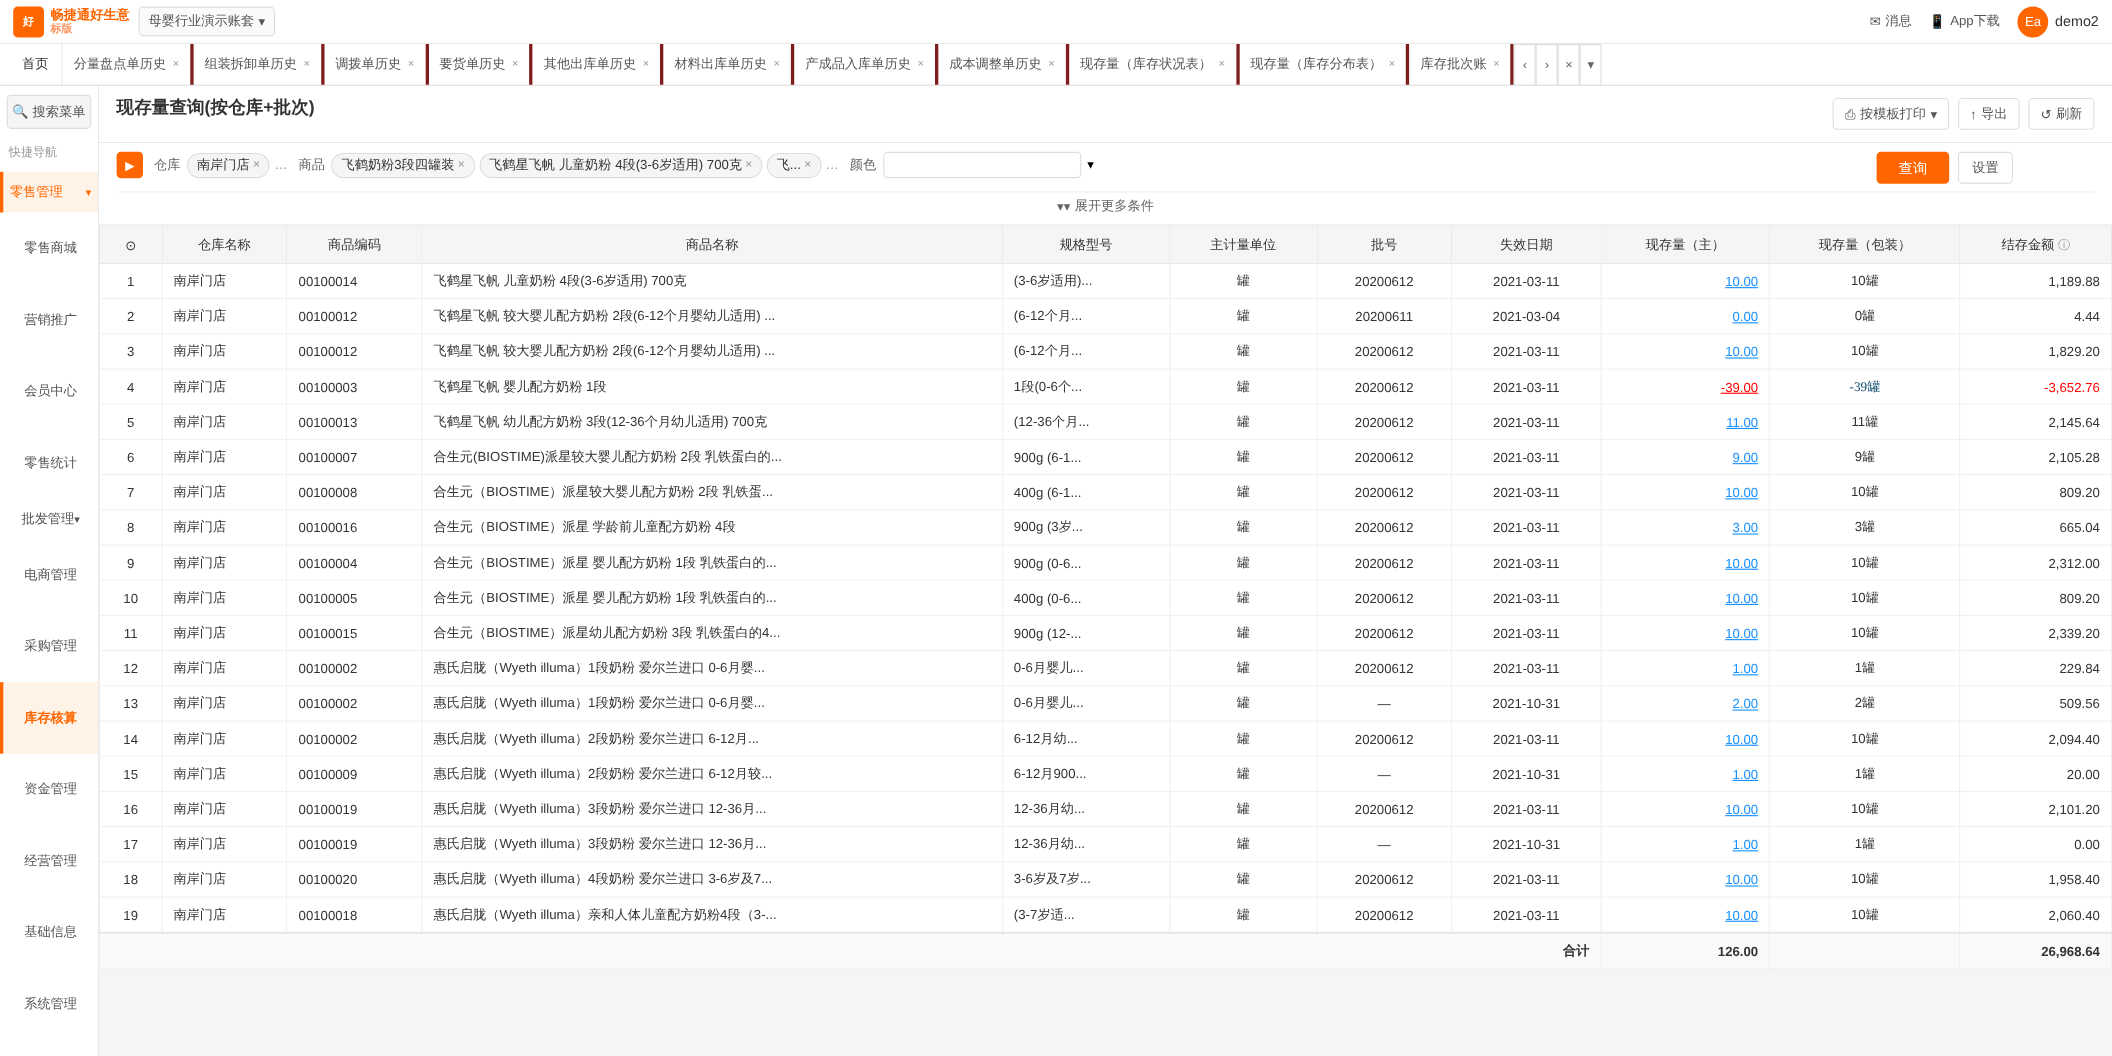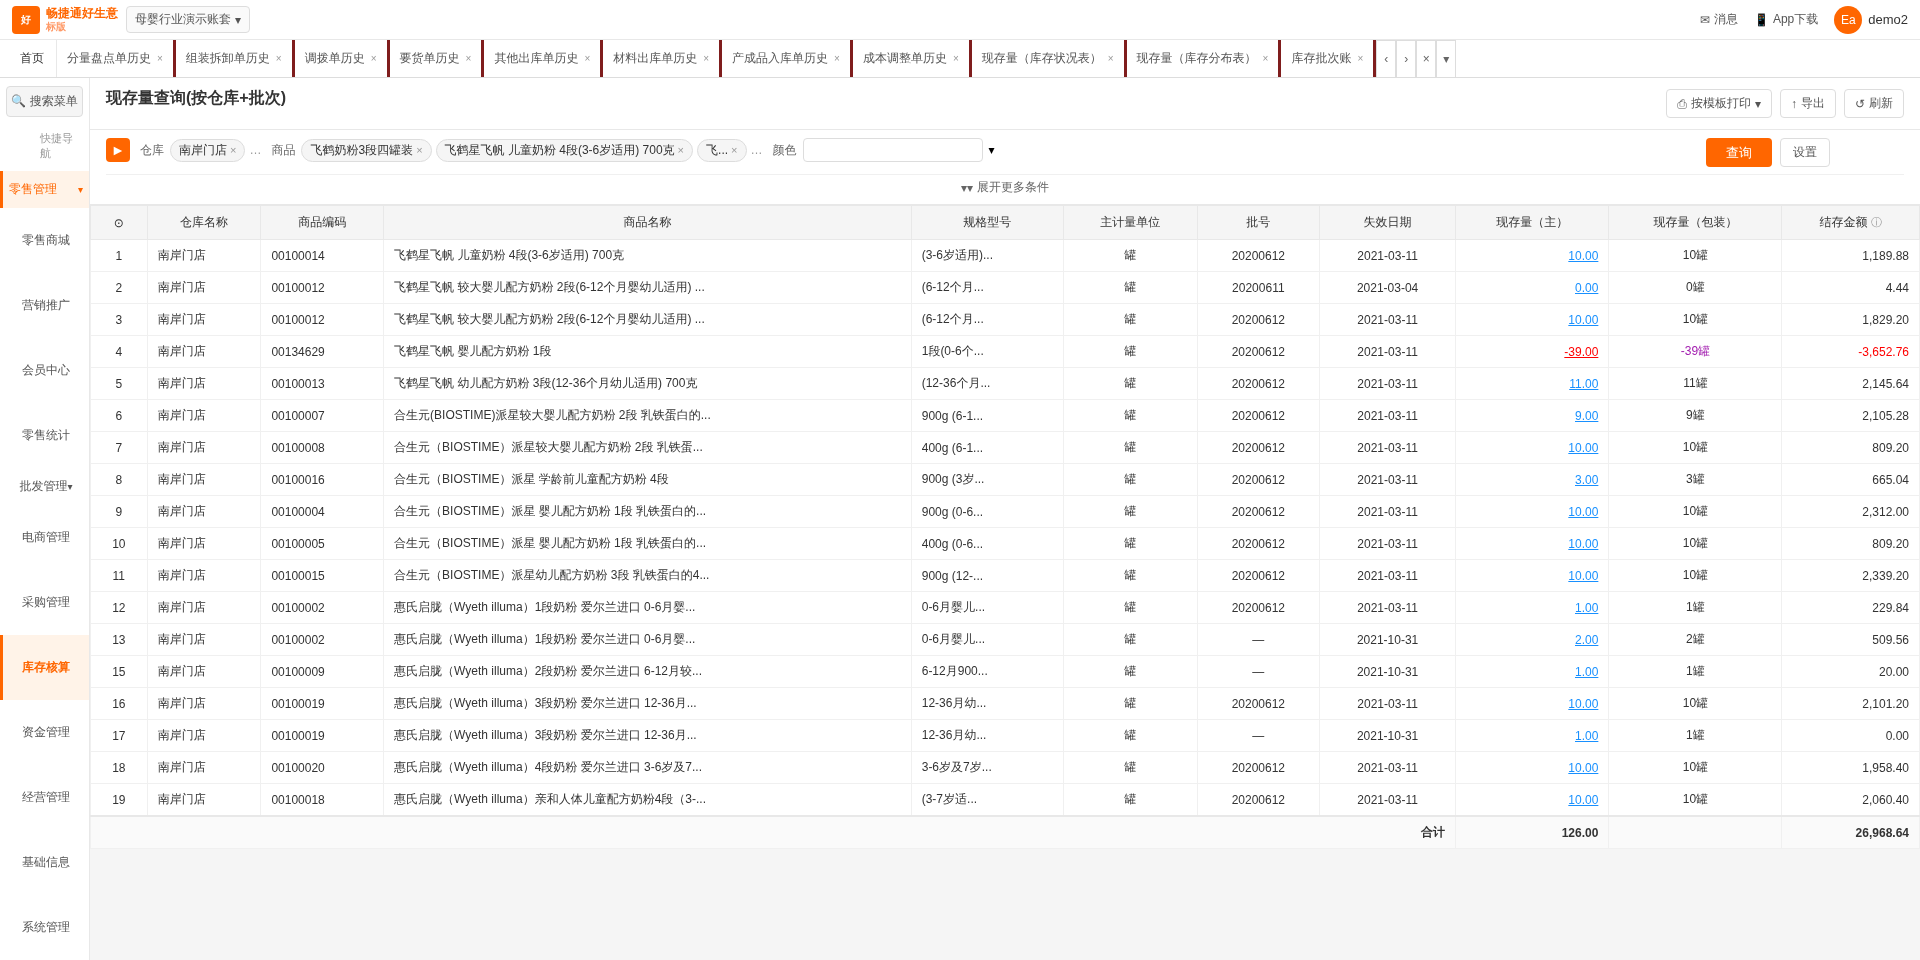--- a/index.html
+++ b/index.html
@@ -24,21 +24,21 @@
     .tab-arrow { width: 20px; height: 38px; display: flex; align-items: center; justify-content: center; cursor: pointer; border: 1px solid #ddd; color: #666; }
     .tab-home { padding: 0 12px; font-size: 12px; color: #333; cursor: pointer; height: 38px; display: flex; align-items: center; border-right: 1px solid #e8e8e8; }
 
     
     .main-layout { display: flex; height: calc(960px - 78px); }
 
     
     .sidebar { width: 90px; background: #fff; border-right: 1px solid #e8e8e8; display: flex; flex-direction: column; flex-shrink: 0; overflow-y: auto; }
     .sidebar-search { padding: 8px 6px; }
     .sidebar-search-btn { width: 100%; padding: 6px 0; background: #f5f5f5; border: 1px solid #ddd; border-radius: 4px; color: #555; cursor: pointer; text-align: center; }
-    .sidebar-nav-label { padding: 6px 8px; color: #999; font-size: 11px; margin-left: 32px; }
+    .sidebar-nav-label { padding: 6px 8px; color: #999; font-size: 11px; }
     .sidebar-item { padding: 24px 8px; text-align: center; cursor: pointer; color: #555; border-left: 3px solid transparent; }
     .sidebar-item.active { background: #fff3e8; color: #ff6600; border-left: 3px solid #ff6600; font-weight: bold; }
     .sidebar-divider { height: 1px; background: #f0f0f0; margin: 2px 0; }
 
     
     .content { flex: 1; display: flex; flex-direction: column; overflow: hidden; }
     .page-title { font-size: 16px; font-weight: bold; color: #333; margin-bottom: 10px; }
     .btn-print { display: flex; align-items: center; gap: 4px; padding: 5px 10px; border: 1px solid #ddd; border-radius: 4px; background: #fff; color: #555; cursor: pointer; }
     .btn-export { display: flex; align-items: center; gap: 4px; padding: 5px 10px; border: 1px solid #ddd; border-radius: 4px; background: #fff; color: #555; cursor: pointer; }
     .btn-refresh { display: flex; align-items: center; gap: 4px; padding: 5px 10px; border: 1px solid #ddd; border-radius: 4px; background: #fff; color: #555; cursor: pointer; }
@@ -280,28 +280,28 @@
     <td class="center">罐</td>
     <td class="center">20200612</td>
     <td class="center">2021-03-11</td>
     <td class="num"><span class="underline" style="">10.00</span></td>
     <td class="center" style="">10罐</td>
     <td class="num" style="">1,829.20</td>
   </tr>
             <tr>
     <td class="center">4</td>
     <td>南岸门店</td>
-    <td>00134629</td>
+    <td>00100003</td>
     <td style="max-width:320px;overflow:hidden;text-overflow:ellipsis;white-space:nowrap;">飞鹤星飞帆 婴儿配方奶粉 1段</td>
     <td>1段(0-6个...</td>
     <td class="center">罐</td>
     <td class="center">20200612</td>
     <td class="center">2021-03-11</td>
     <td class="num"><span class="underline" style="color:#f00;">-39.00</span></td>
-    <td class="center" style="color:#a21caf;">-39罐</td>
+    <td class="center" style="color:#0c4a6e;font-family:Liberation Serif, serif;">-39罐</td>
     <td class="num" style="color:#f00;">-3,652.76</td>
   </tr>
             <tr>
     <td class="center">5</td>
     <td>南岸门店</td>
     <td>00100013</td>
     <td style="max-width:320px;overflow:hidden;text-overflow:ellipsis;white-space:nowrap;">飞鹤星飞帆 幼儿配方奶粉 3段(12-36个月幼儿适用) 700克</td>
     <td>(12-36个月...</td>
     <td class="center">罐</td>
     <td class="center">20200612</td>
@@ -406,20 +406,33 @@
     <td>南岸门店</td>
     <td>00100002</td>
     <td style="max-width:320px;overflow:hidden;text-overflow:ellipsis;white-space:nowrap;">惠氏启胧（Wyeth illuma）1段奶粉 爱尔兰进口 0-6月婴...</td>
     <td>0-6月婴儿...</td>
     <td class="center">罐</td>
     <td class="center">—</td>
     <td class="center">2021-10-31</td>
     <td class="num"><span class="underline" style="">2.00</span></td>
     <td class="center" style="">2罐</td>
     <td class="num" style="">509.56</td>
+  </tr>
+            <tr>
+    <td class="center">14</td>
+    <td>南岸门店</td>
+    <td>00100002</td>
+    <td style="max-width:320px;overflow:hidden;text-overflow:ellipsis;white-space:nowrap;">惠氏启胧（Wyeth illuma）2段奶粉 爱尔兰进口 6-12月...</td>
+    <td>6-12月幼...</td>
+    <td class="center">罐</td>
+    <td class="center">20200612</td>
+    <td class="center">2021-03-11</td>
+    <td class="num"><span class="underline" style="">10.00</span></td>
+    <td class="center" style="">10罐</td>
+    <td class="num" style="">2,094.40</td>
   </tr>
             <tr>
     <td class="center">15</td>
     <td>南岸门店</td>
     <td>00100009</td>
     <td style="max-width:320px;overflow:hidden;text-overflow:ellipsis;white-space:nowrap;">惠氏启胧（Wyeth illuma）2段奶粉 爱尔兰进口 6-12月较...</td>
     <td>6-12月900...</td>
     <td class="center">罐</td>
     <td class="center">—</td>
     <td class="center">2021-10-31</td>

